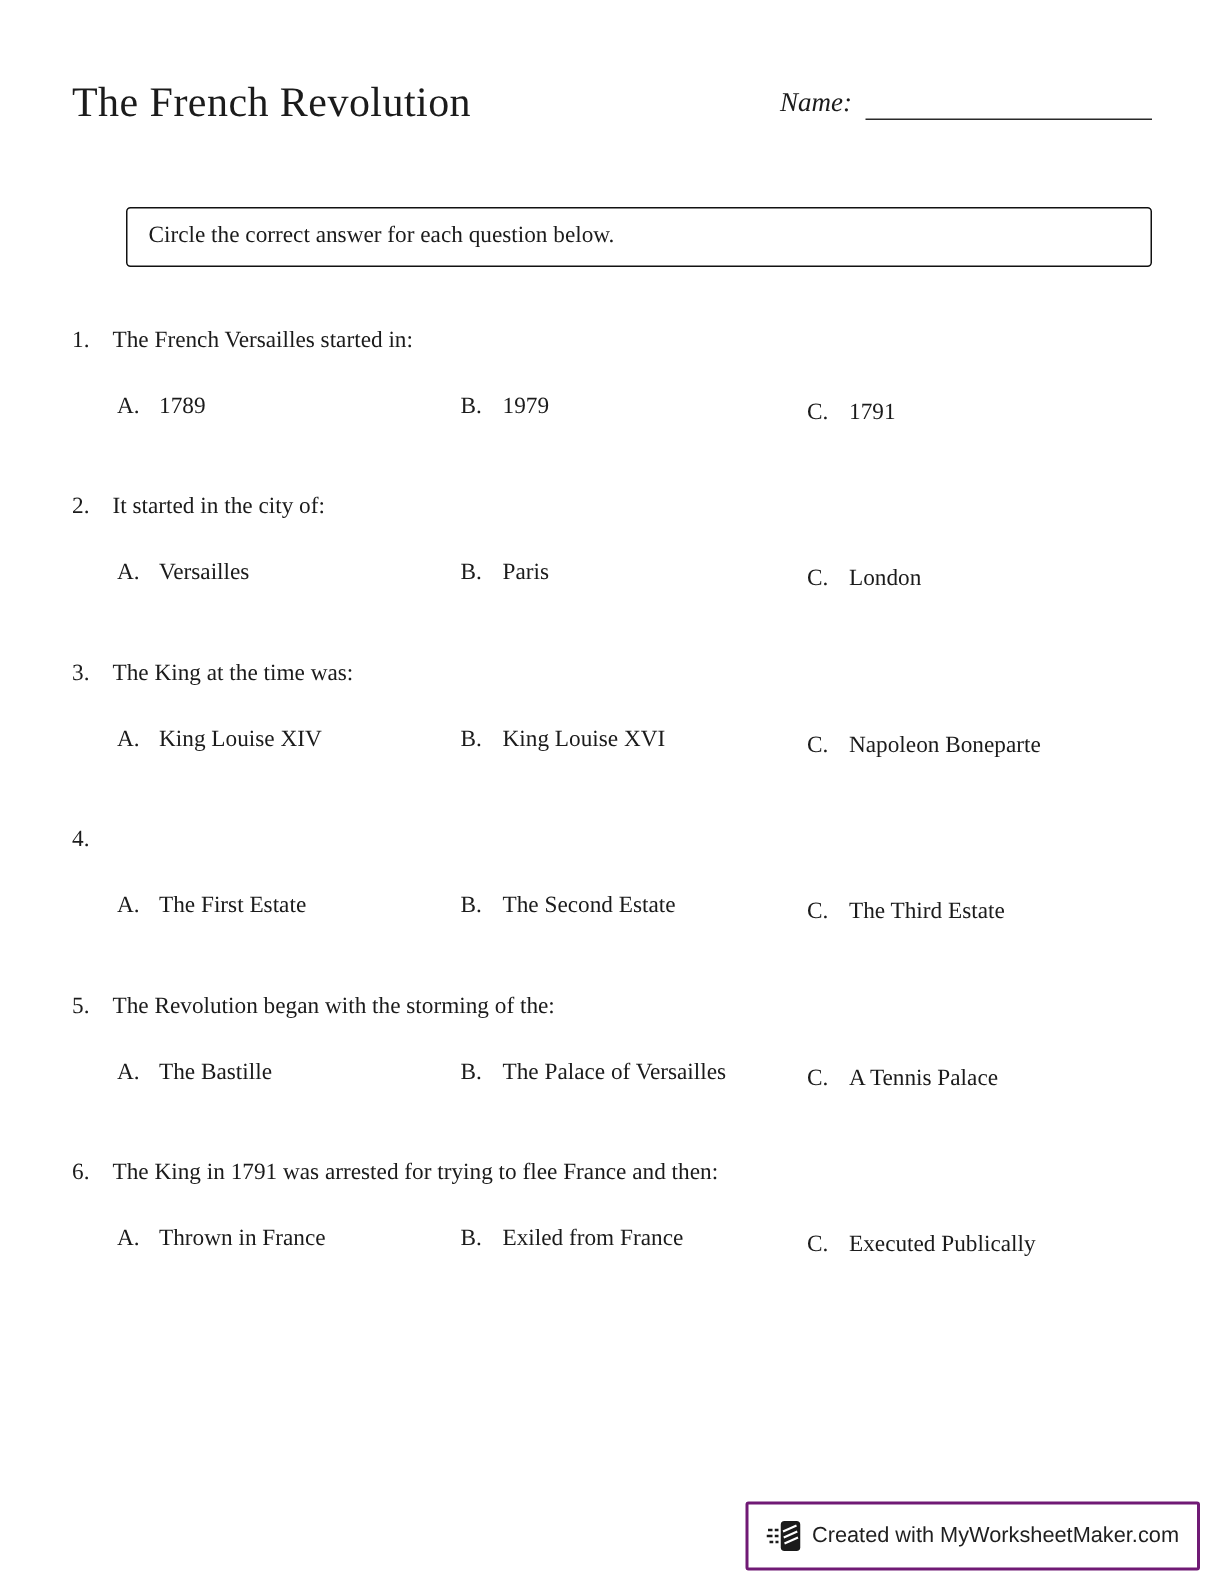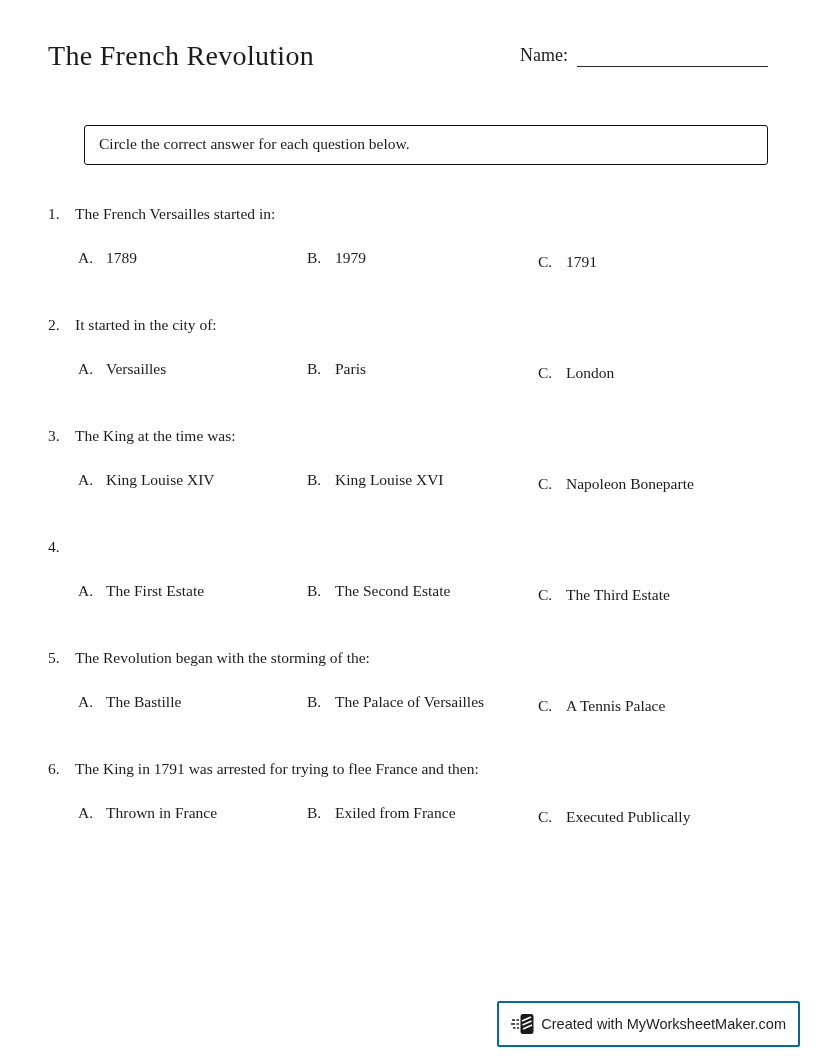--- a/index.html
+++ b/index.html
@@ -12,35 +12,35 @@
     background: #ffffff;
     color: var(--text-color, #1b1b1b);
     font-family: "Liberation Serif", serif;
     padding: 0 48px;
     overflow: hidden;
   }
   .header {
     display: flex;
     justify-content: space-between;
     align-items: flex-start;
-    padding-top: 40px;
+    padding-top: 53px;
   }
   .title {
     font-size: 28px;
     font-weight: 400;
     letter-spacing: 0.3px;
     line-height: 1.15;
   }
   .name-field {
     display: flex;
     align-items: flex-end;
     font-size: 18px;
     margin-top: 3px;
   }
-  .name-label { line-height: 1.2; }
+  .name-label { line-height: 1.2; font-style: italic; }
   .name-line {
     display: inline-block;
     width: 191px;
     border-bottom: 1.6px solid #2a2a2a;
     margin-left: 9px;
     height: 24px;
   }
   .instruction-box {
     margin-top: 53px;
     border: 1.6px solid #111111;
@@ -68,21 +68,21 @@
   .option { display: flex; }
   .option:nth-child(3) { position: relative; top: 4px; }
   .opt-letter { width: 28px; flex: none; }
   .footer-badge {
     position: absolute;
     right: 16px;
     bottom: 9px;
     display: flex;
     align-items: center;
     gap: 4px;
-    border: 2px solid #0369a1;
+    border: 2px solid #701a75;
     border-radius: 2px;
     padding: 8px 12px;
     background: #ffffff;
     font-family: "Liberation Sans", sans-serif;
     font-size: 14.5px;
     color: #1f1f1f;
   }
   .logo { display: inline-flex; width: 26px; height: 26px; }
 </style>
 </head>

